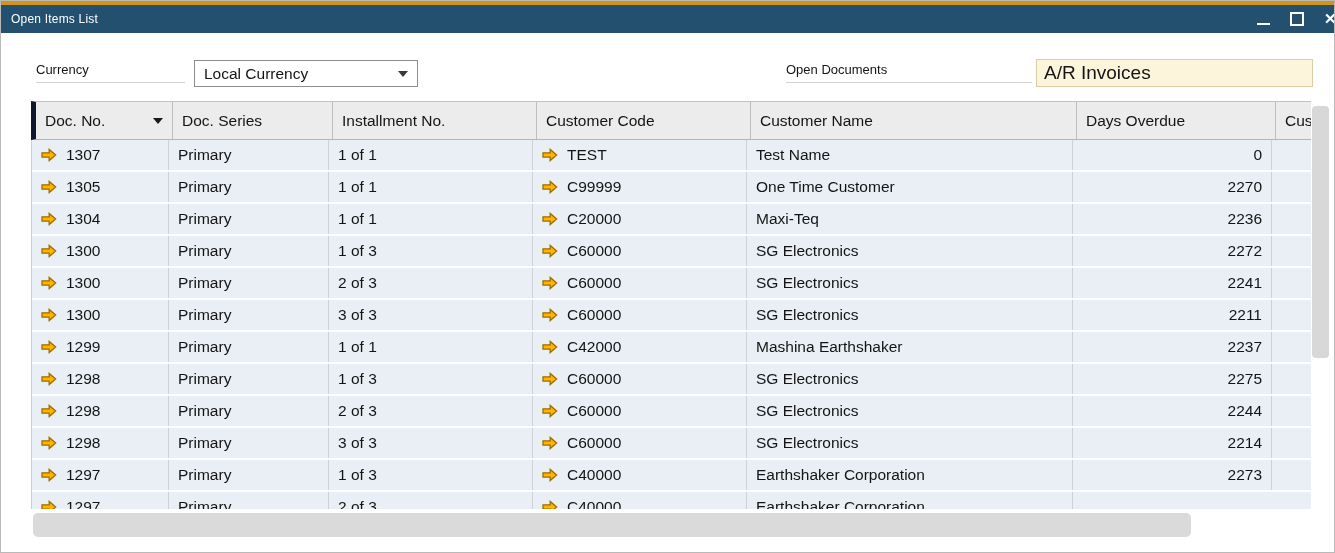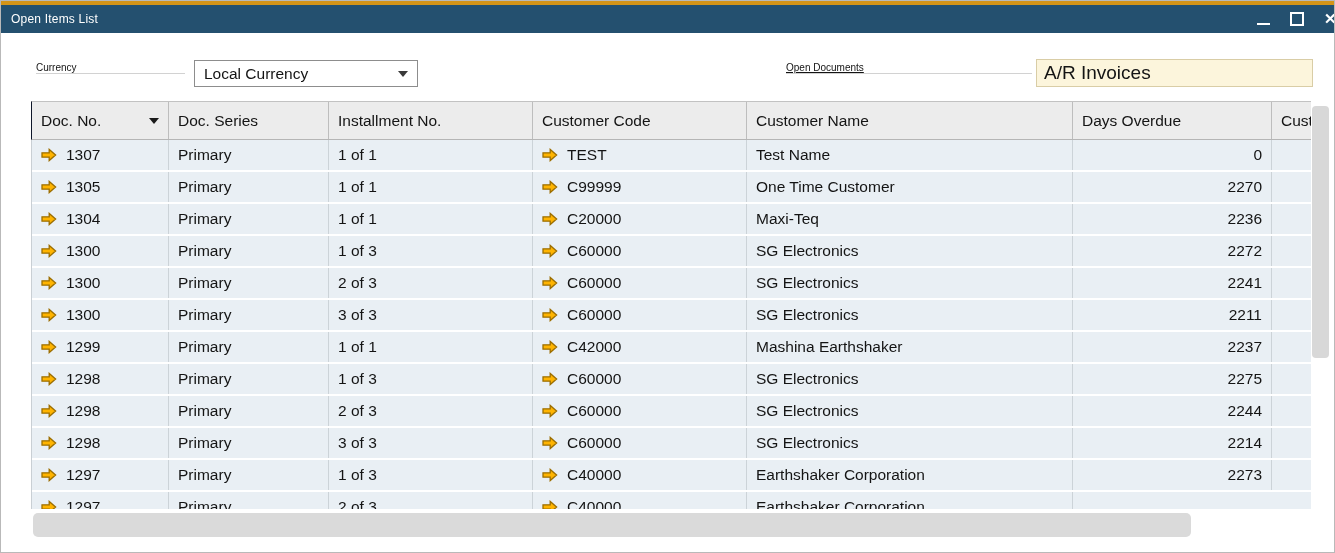--- a/index.html
+++ b/index.html
@@ -50,25 +50,26 @@
   }
   .btn-close {
     width: 10px; overflow: hidden;
     font-size: 15px; font-weight: bold; color: #ffffff;
     cursor: pointer; line-height: 14px;
   }
 
   
   .field-label {
     position: absolute;
-    font-size: 10px;
+    font-size: 13px;
+    padding-bottom: 5px;
     border-bottom: 1px solid #d2d2d2;
   }
   .lbl-currency { left: 35px; top: 61px; width: 149px; }
-  .lbl-opendocs { left: 785px; top: 61px; width: 246px; text-decoration: underline; }
+  .lbl-opendocs { left: 785px; top: 61px; width: 246px; }
 
   .combo {
     position: absolute;
     height: 27px;
     background: #ffffff;
     border: 1px solid #8d8d8d;
     display: flex; align-items: center;
     padding: 0 9px;
     font-size: 15.5px;
     cursor: pointer;
@@ -98,21 +99,21 @@
     left: 30px; top: 100px;
     width: 1281px; height: 408px;
     overflow: hidden;
   }
   .thead {
     display: flex;
     height: 39px;
     background: #ECECEC;
     border-top: 1px solid #c2c2c2;
     border-bottom: 1px solid #b5b5b5;
-    border-left: 1px solid #0f172a;
+    border-left: 5px solid #0f172a;
   }
   .th {
     display: flex; align-items: center;
     padding: 0 9px;
     font-size: 15.5px;
     border-right: 1px solid #bdbdbd;
     overflow: hidden; white-space: nowrap;
     flex: 0 0 auto;
     cursor: pointer;
   }

